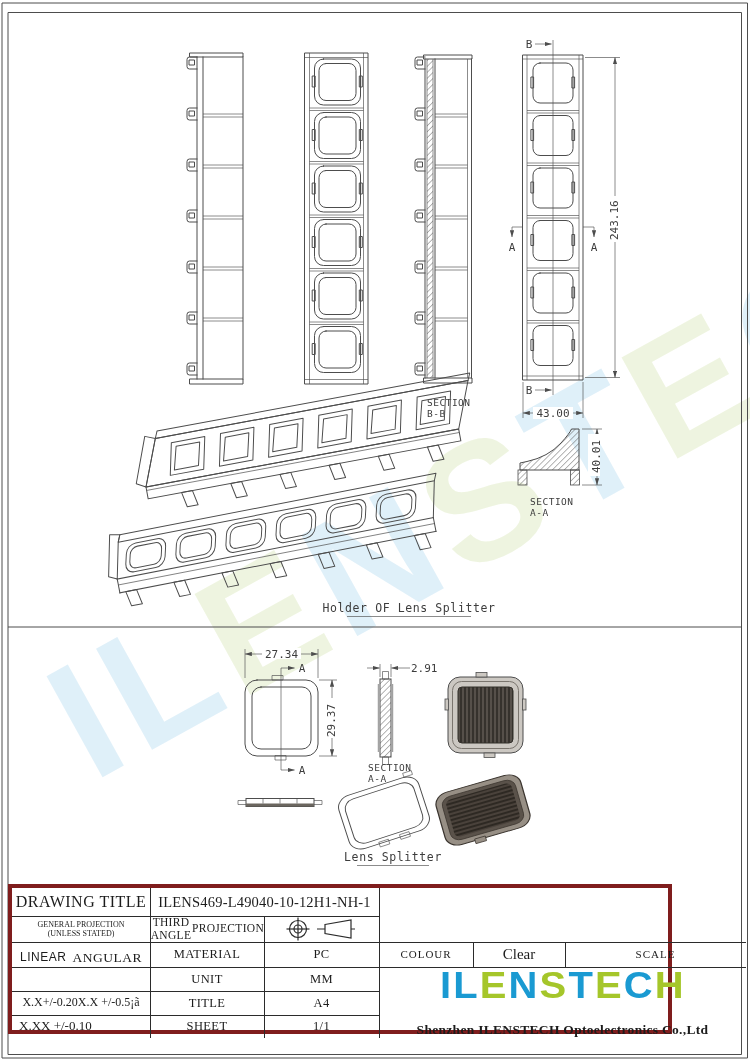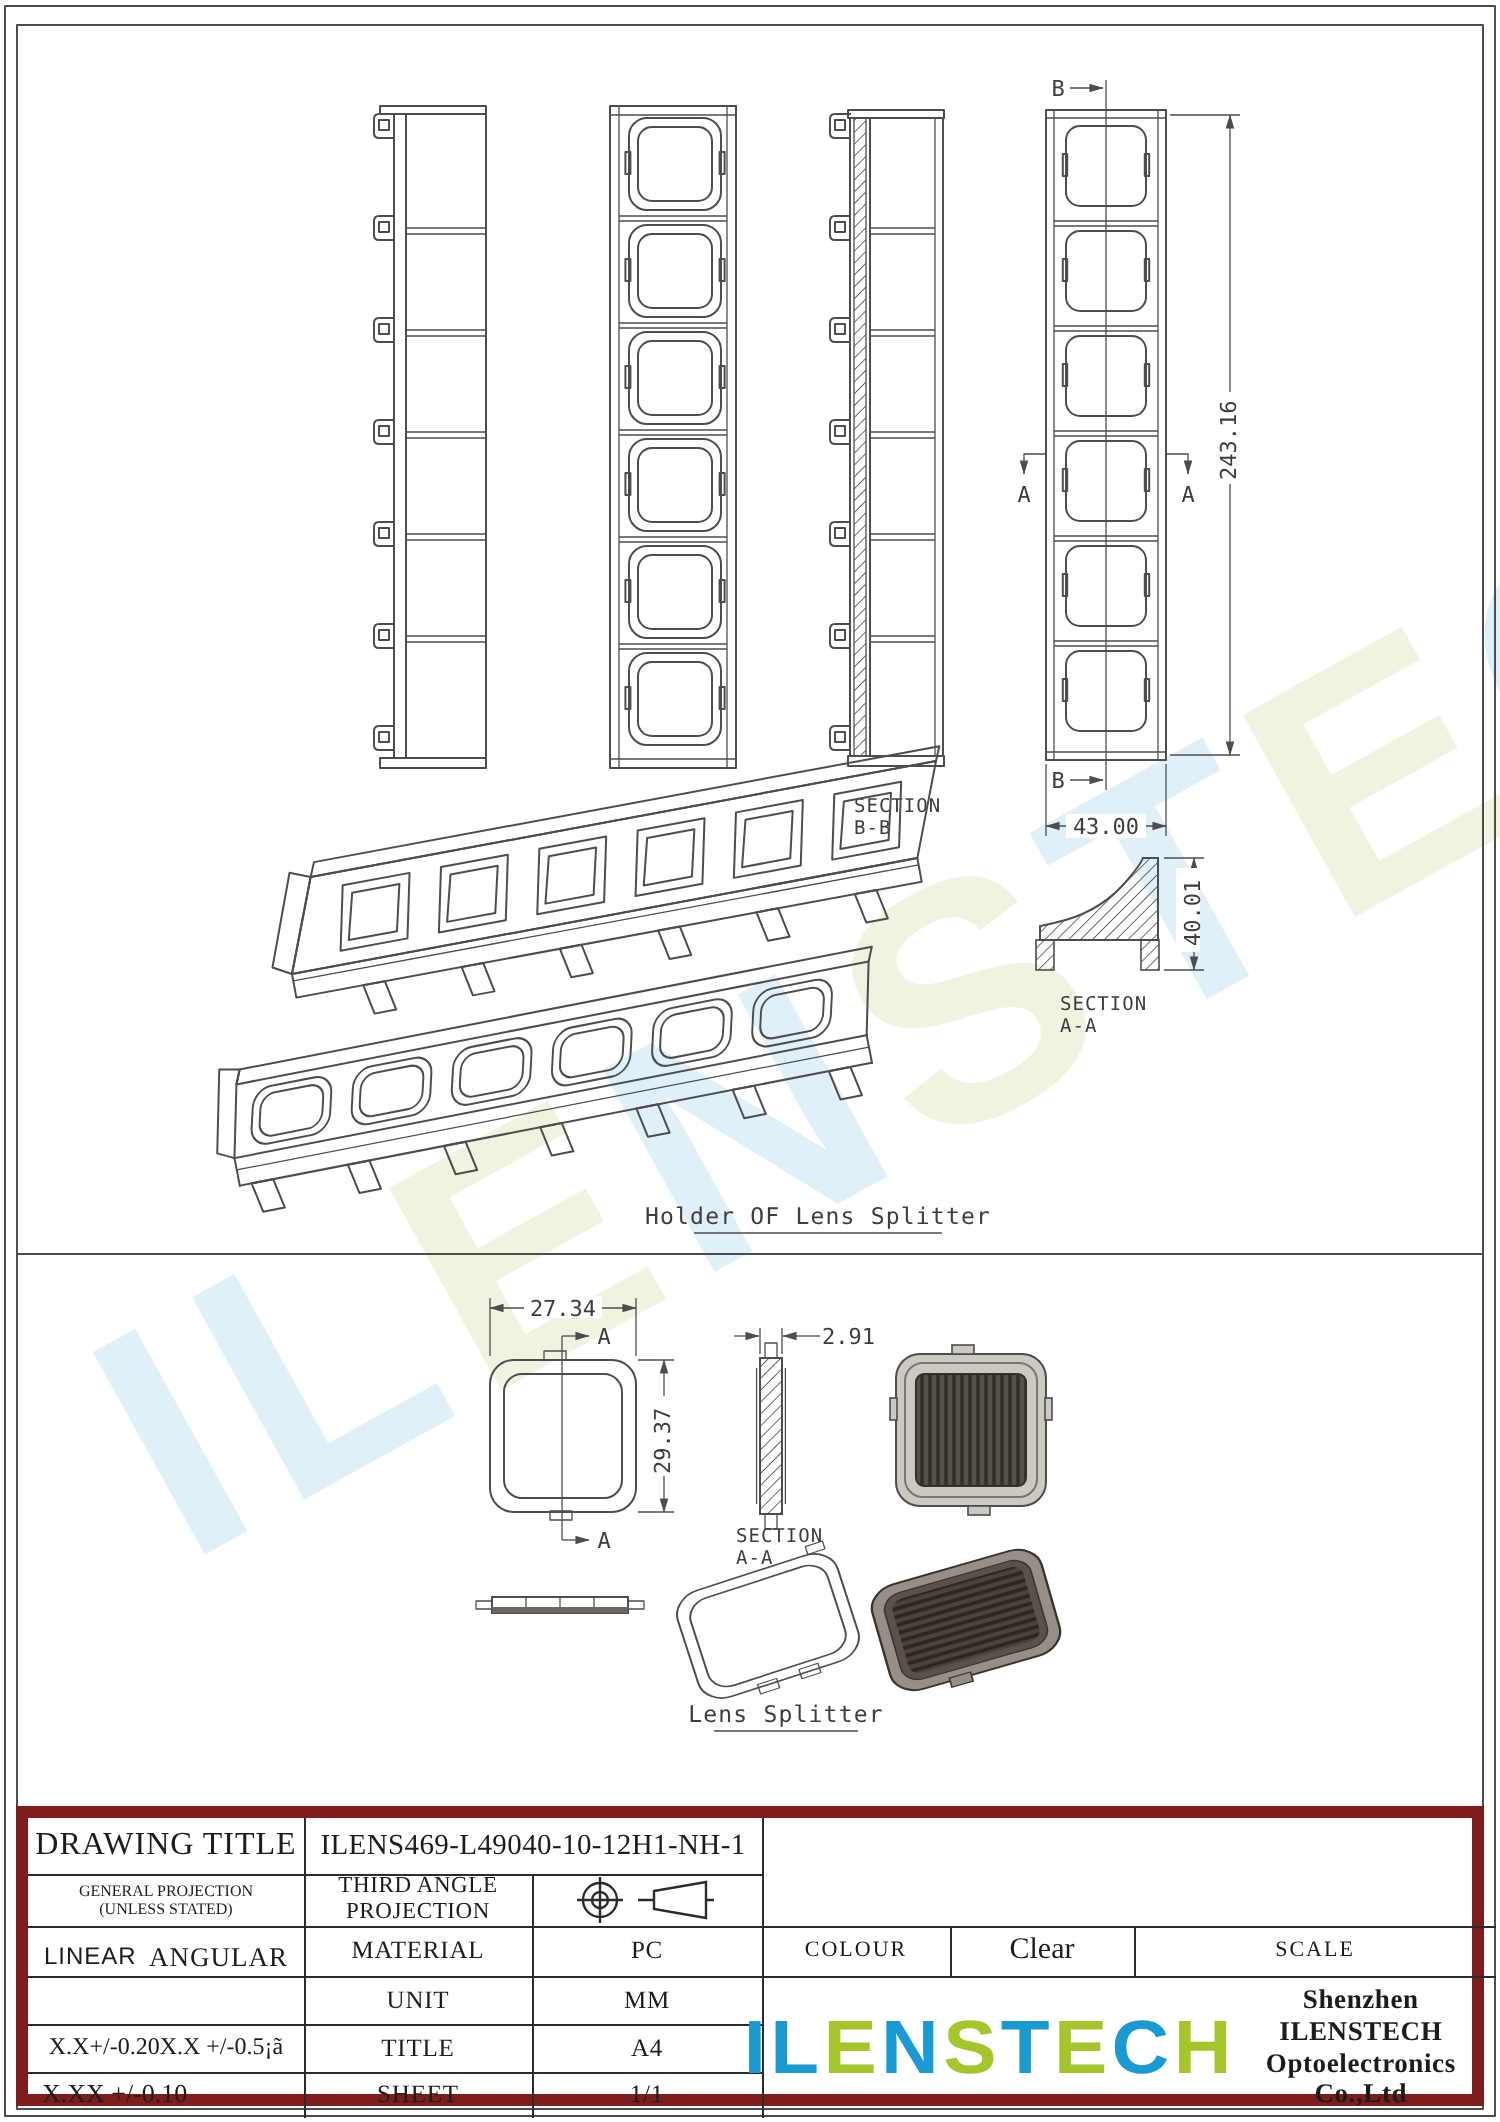--- a/index.html
+++ b/index.html
@@ -13,21 +13,21 @@
   
   svg.cadlayer{position:absolute;left:0;top:0;z-index:2;}
   .ln{fill:none;stroke:#4d4d4d;stroke-width:1;stroke-linejoin:round;stroke-linecap:square}
   .lnt{fill:none;stroke:#4d4d4d;stroke-width:.65;stroke-linejoin:round}
   .cad{font-family:"DejaVu Sans Mono",monospace;font-size:11px;fill:#3d3d3d}
   .cads{font-family:"DejaVu Sans Mono",monospace;font-size:9.5px;letter-spacing:.5px;fill:#3d3d3d}
   .cadl{font-family:"DejaVu Sans Mono",monospace;font-size:11.5px;letter-spacing:.6px;fill:#3d3d3d}
   .dim{marker-start:url(#ah);marker-end:url(#ah)}
   .dimE{marker-end:url(#ah)}
   
-  .tb{position:absolute;left:8px;top:903px;width:734px;height:150px;border:6px solid #7f1d1d;
+  .tb{position:absolute;left:8px;top:884px;width:664px;height:150px;border:4px solid #7f1d1d;
       box-sizing:border-box;background:#fff;z-index:3;font-family:"Liberation Serif",serif;color:#1c1c1c;}
   .tb .cell{position:absolute;display:flex;align-items:center;justify-content:center;text-align:center;
             box-sizing:border-box;line-height:1.15;}
   .tb .hline,.tb .vline{position:absolute;background:#2b2b2b;}
   .tb .hline{height:1px}.tb .vline{width:1px}
   .t-title{font-size:16px;letter-spacing:.5px}
   .t-num{font-size:14.5px;letter-spacing:.2px}
   .t-small{font-size:8px;line-height:1.3}
   .t-proj{font-size:11.5px;line-height:1.05;letter-spacing:.3px}
   .t-lab{font-size:12.5px;letter-spacing:.4px}
@@ -389,21 +389,21 @@
     <div class="vline" style="left:461px;top:54px;height:25px"></div>
     <div class="vline" style="left:553px;top:54px;height:25px"></div>
 
     <div class="cell t-title" style="left:0;top:0;width:138px;height:28px">DRAWING TITLE</div>
     <div class="cell t-num" style="left:138px;top:0;width:229px;height:28px">ILENS469-L49040-10-12H1-NH-1</div>
 
     <div class="cell t-small" style="left:0;top:28px;width:138px;height:26px;flex-direction:column">
       <span>GENERAL PROJECTION</span>
       <span>(UNLESS STATED)</span>
     </div>
-    <div class="cell t-proj" style="left:138px;top:28px;width:114px;height:26px;flex-direction:column">
+    <div class="cell t-proj" style="left:138px;top:28px;width:114px;height:26px;flex-direction:row">
       <span>THIRD ANGLE</span>
       <span>PROJECTION</span>
     </div>
     <div class="cell" style="left:252px;top:28px;width:115px;height:26px">
       <svg width="78" height="24" viewBox="0 0 78 24">
         <g fill="none" stroke="#2b2b2b" stroke-width="1.2">
           <circle cx="15" cy="12" r="8.5"></circle>
           <circle cx="15" cy="12" r="4"></circle>
           <line x1="3.5" y1="12" x2="26.5" y2="12"></line>
           <line x1="15" y1=".5" x2="15" y2="23.5"></line>
@@ -434,19 +434,19 @@
       <span>X.XX +/-0.10</span>
     </div>
     <div class="cell t-lab" style="left:138px;top:127px;width:114px;height:23px">SHEET</div>
     <div class="cell t-lab" style="left:252px;top:127px;width:115px;height:23px">1/1</div>
 
 
     <div class="cell t-colour" style="left:367px;top:54px;width:94px;height:25px">COLOUR</div>
     <div class="cell t-clear" style="left:461px;top:54px;width:92px;height:25px">Clear</div>
     <div class="cell t-colour" style="left:553px;top:54px;width:181px;height:25px">SCALE</div>
 
-    <div class="cell" style="left:367px;top:79px;width:367px;height:71px;justify-content:space-between;gap:4px">
+    <div class="cell" style="left:367px;top:79px;width:367px;height:71px;flex-direction:column;justify-content:space-between;gap:4px">
       <div class="logo"><span class="lg-b">I</span><span class="lg-b">L</span><span class="lg-g">E</span><span class="lg-b">N</span><span class="lg-g">S</span><span class="lg-b">T</span><span class="lg-g">E</span><span class="lg-b">C</span><span class="lg-g">H</span>
       </div>
       <div class="company">Shenzhen ILENSTECH Optoelectronics Co.,Ltd</div>
     </div>
   </div>
 </div>
 
 </body></html>

